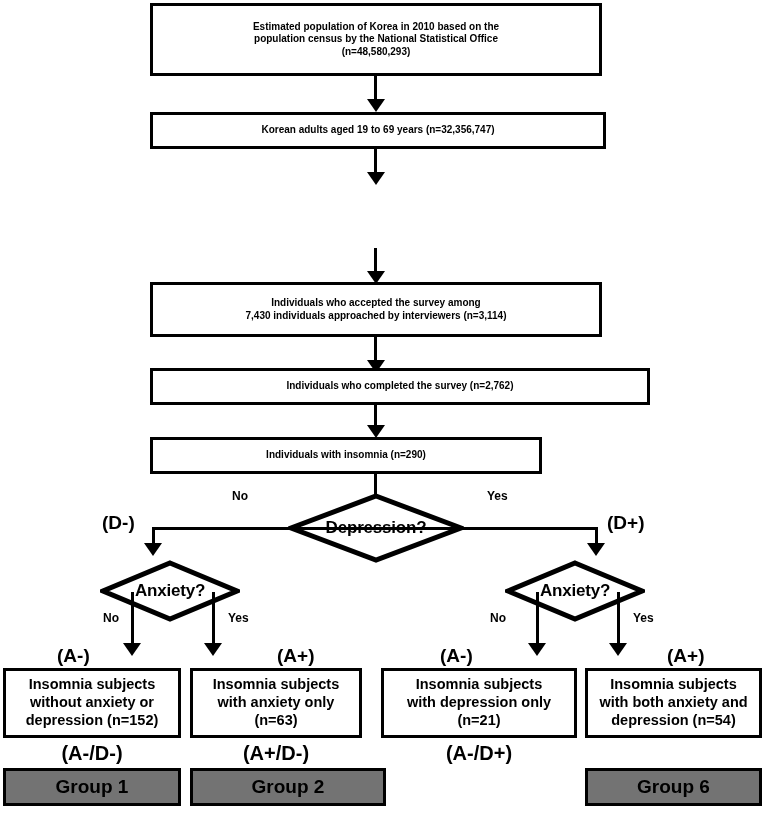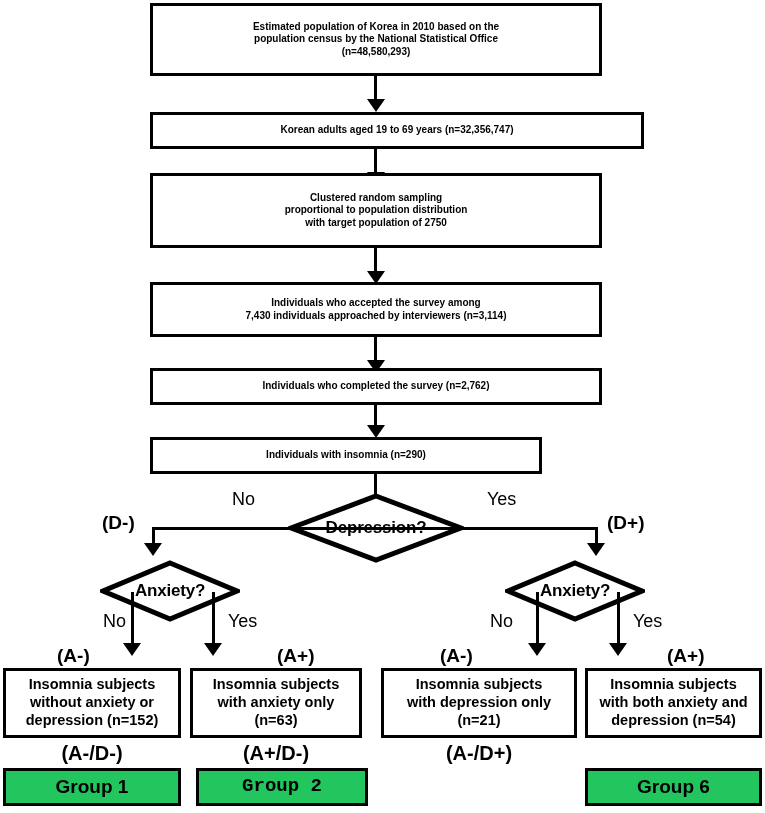--- a/index.html
+++ b/index.html
@@ -27,21 +27,21 @@
     align-items: center;
     justify-content: center;
     text-align: center;
     font-weight: bold;
     line-height: 1.22;
     white-space: pre-line;
   }
   .box.main { font-size: 10px; }
   .box.result { font-size: 14.5px; font-weight: bold; }
   .box.group {
-    background: #22c55e;
+    background: #737373;
     font-size: 19px;
     font-weight: bold;
   }
   .vline {
     position: absolute;
     background: #000000;
     width: 3px;
   }
   .hline {
     position: absolute;
@@ -68,22 +68,22 @@
     height: 100%;
     display: flex;
     align-items: center;
     justify-content: center;
     font-size: 17px;
     font-weight: bold;
     letter-spacing: -0.2px;
   }
   .edge-label {
     position: absolute;
-    font-size: 18px;
-    font-weight: normal;
+    font-size: 12px;
+    font-weight: bold;
     white-space: nowrap;
   }
   .tag-label {
     position: absolute;
     font-size: 19px;
     font-weight: bold;
     white-space: nowrap;
   }
   .combo-label {
     position: absolute;
@@ -98,39 +98,36 @@
 
 <div id="flowchart">
 
   <div class="box main" style="left:150px; top:3px; width:452px; height:73px;">Estimated population of Korea in 2010 based on the
 population census by the National Statistical Office
 (n=48,580,293)</div>
 
   <div class="vline" style="left:374px; top:76px; height:25px;"></div>
   <div class="arrowhead" style="left:367px; top:99px;"></div>
 
-  <div class="box main" style="left:150px; top:112px; width:494px; height:37px;">Korean adults aged 19 to 69 years (n=32,356,747)</div>
+  <div class="box main" style="left:150px; top:112px; width:456px; height:37px;">Korean adults aged 19 to 69 years (n=32,356,747)</div>
 
   <div class="vline" style="left:374px; top:149px; height:25px;"></div>
   <div class="arrowhead" style="left:367px; top:172px;"></div>
 
-  <div class="box main" style="left:150px; top:173px; width:452px; height:75px;">Clustered random sampling
-proportional to population distribution
-with target population of 2750</div>
 
   <div class="vline" style="left:374px; top:248px; height:25px;"></div>
   <div class="arrowhead" style="left:367px; top:271px;"></div>
 
   <div class="box main" style="left:150px; top:282px; width:452px; height:55px;">Individuals who accepted the survey among
 7,430 individuals approached by interviewers (n=3,114)</div>
 
   <div class="vline" style="left:374px; top:337px; height:25px;"></div>
   <div class="arrowhead" style="left:367px; top:360px;"></div>
 
-  <div class="box main" style="left:150px; top:368px; width:452px; height:37px;">Individuals who completed the survey  (n=2,762)</div>
+  <div class="box main" style="left:150px; top:368px; width:500px; height:37px;">Individuals who completed the survey  (n=2,762)</div>
 
   <div class="vline" style="left:374px; top:405px; height:23px;"></div>
   <div class="arrowhead" style="left:367px; top:425px;"></div>
 
   <div class="box main" style="left:150px; top:437px; width:392px; height:37px;">Individuals with insomnia (n=290)</div>
 
   <div class="vline" style="left:374px; top:474px; height:22px;"></div>
 
   <div class="diamond" style="left:288px; top:493px; width:176px; height:70px;">
     <svg width="176" height="70" viewBox="0 0 176 70">
@@ -200,17 +197,17 @@
 (n=21)</div>
   <div class="box result" style="left:585px; top:668px; width:177px; height:70px;">Insomnia subjects
 with both anxiety and
 depression (n=54)</div>
 
   <span class="combo-label" style="left:3px; top:742px; width:178px;">(A-/D-)</span>
   <span class="combo-label" style="left:381px; top:742px; width:196px;">(A-/D+)</span>
   <span class="combo-label" style="left:190px; top:742px; width:172px;">(A+/D-)</span>
 
   <div class="box group" style="left:3px; top:768px; width:178px; height:38px;">Group 1</div>
-  <div class="box group" style="left:196px; top:768px; width:172px; height:38px;font-family:Liberation Mono, monospace;">Group 2</div>
+  <div class="box group" style="left:190px; top:768px; width:196px; height:38px;">Group 2</div>
   <div class="box group" style="left:381px; top:768px; width:196px; height:38px;margin-top:47px;">Group 3</div>
   <div class="box group" style="left:585px; top:768px; width:177px; height:38px;">Group 6</div>
 
 </div>
 
 </body></html>

